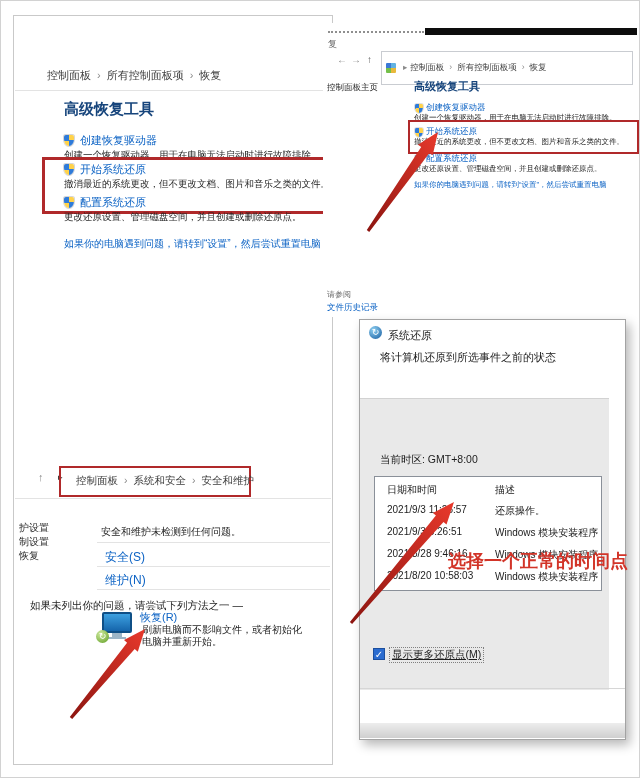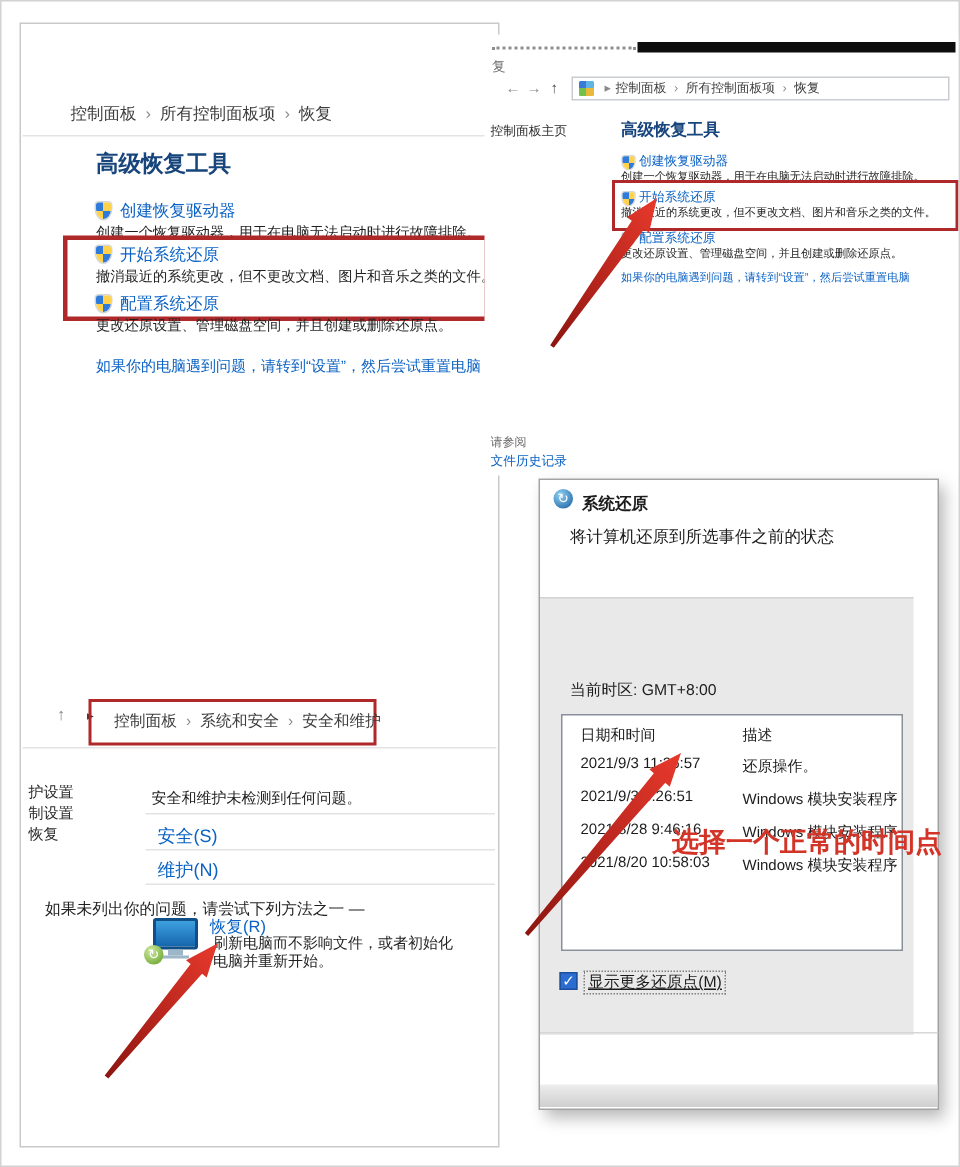--- a/index.html
+++ b/index.html
@@ -108,21 +108,21 @@
 
   <div class="abs win" style="left:322px;top:22px;width:316px;height:294px;">
     <div class="abs dotline" style="left:5px;top:8px;width:96px;"></div>
     <div class="abs blackbar" style="left:102px;top:5px;width:212px;height:7px;"></div>
     <div class="abs graytxt" style="left:5px;top:15px;font-size:9px;">复</div>
 
     <div class="abs navbtn" style="left:14px;top:31px;font-size:10px;">←</div>
     <div class="abs navbtn" style="left:28px;top:31px;font-size:10px;">→</div>
     <div class="abs navbtn" style="left:44px;top:31px;font-size:10px;color:#555;">↑</div>
 
-    <div class="abs addrbox" style="left:58px;top:28px;width:252px;height:16px;">
+    <div class="abs addrbox" style="left:58px;top:28px;width:252px;height:34px;">
       <span class="cpicon"></span>
       <span class="crumb" style="font-size:8.5px;white-space:nowrap;">
         <span class="sep" style="padding:0 3px;">▸</span><span>控制面板</span><span class="sep" style="padding:0 5px;">›</span><span>所有控制面板项</span><span class="sep" style="padding:0 5px;">›</span><span>恢复</span>
       </span>
     </div>
 
     <div class="abs" style="left:4px;top:59px;font-size:8.5px;color:#2b2b2b;">控制面板主页</div>
 
     <div class="abs h-blue" style="left:91px;top:56px;font-size:11px;">高级恢复工具</div>
 
@@ -141,29 +141,29 @@
     <div class="abs desc" style="left:91px;top:141px;font-size:7.5px;">更改还原设置、管理磁盘空间，并且创建或删除还原点。</div>
 
     <a class="abs link" style="left:91px;top:157px;font-size:7.5px;white-space:nowrap;">如果你的电脑遇到问题，请转到“设置”，然后尝试重置电脑</a>
 
     <div class="abs graytxt" style="left:4px;top:266px;font-size:8px;">请参阅</div>
     <a class="abs link" style="left:4px;top:279px;font-size:8.5px;">文件历史记录</a>
   </div>
 
   <div class="abs dialog" style="left:358px;top:318px;width:265px;height:419px;">
     <span class="abs sph" style="left:9px;top:6px;">↻</span>
-    <div class="abs" style="left:28px;top:8px;font-size:11px;color:#1c1c1c;font-weight:bold;">系统还原</div>
+    <div class="abs" style="left:28px;top:8px;font-size:11px;color:#1c1c1c;">系统还原</div>
 
     <div class="abs" style="left:20px;top:30px;font-size:11px;color:#1c1c1c;">将计算机还原到所选事件之前的状态</div>
 
     <div class="abs dlg-gray" style="left:0px;top:78px;width:249px;height:291px;"></div>
 
     <div class="abs" style="left:20px;top:133px;font-size:10.5px;color:#1c1c1c;">当前时区: GMT+8:00</div>
 
-    <div class="abs sr-table" style="left:14px;top:156px;width:228px;height:158px;">
+    <div class="abs sr-table" style="left:14px;top:156px;width:228px;height:115px;">
       <div class="sr-cell" style="left:12px;top:6px;font-size:10px;">日期和时间</div>
       <div class="sr-cell" style="left:120px;top:6px;font-size:10px;">描述</div>
 
       <div>
         <div class="sr-cell" style="left:12px;top:27px;font-size:10px;">2021/9/3 11:26:57</div>
         <div class="sr-cell" style="left:120px;top:27px;font-size:10px;">还原操作。</div>
       </div>
       <div>
         <div class="sr-cell" style="left:12px;top:49px;font-size:10px;">2021/9/3 6:26:51</div>
         <div class="sr-cell" style="left:120px;top:49px;font-size:10px;">Windows 模块安装程序</div>

